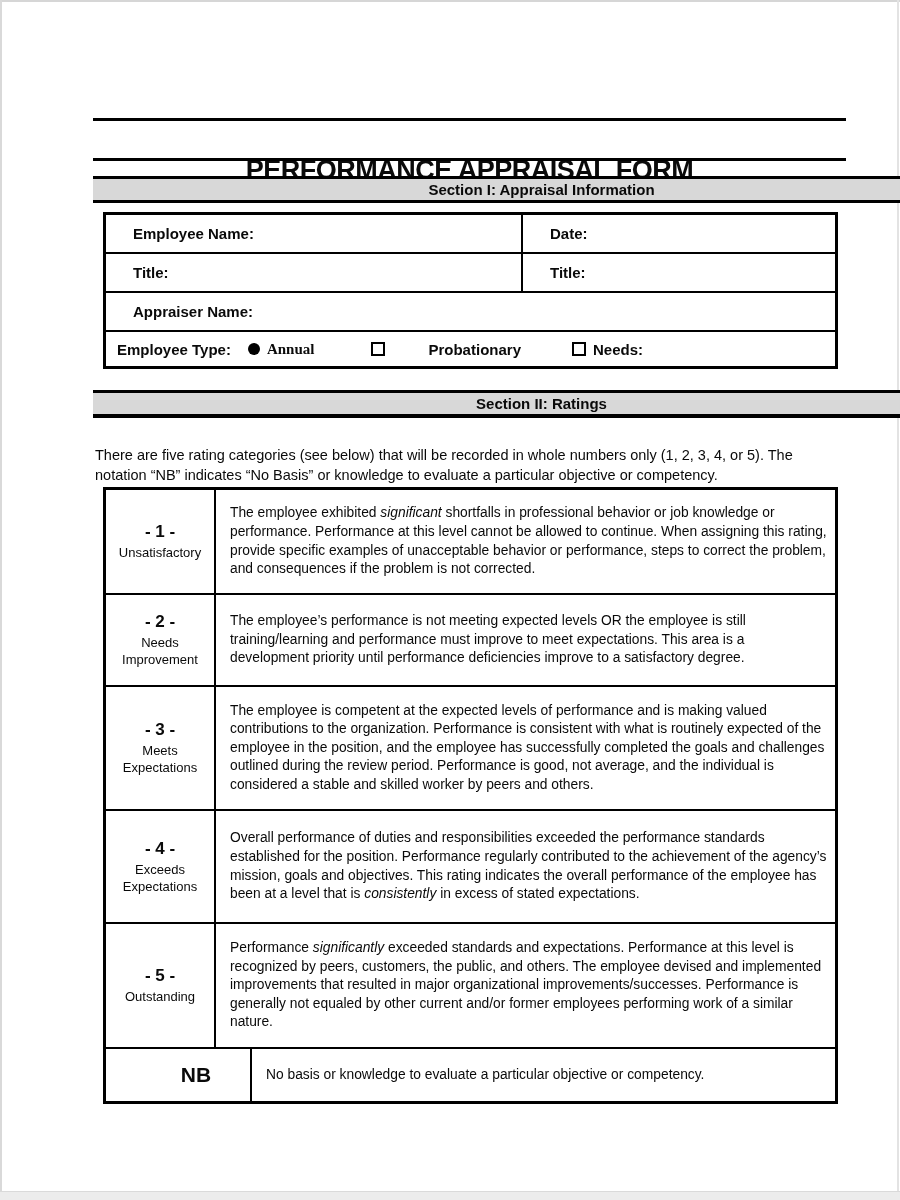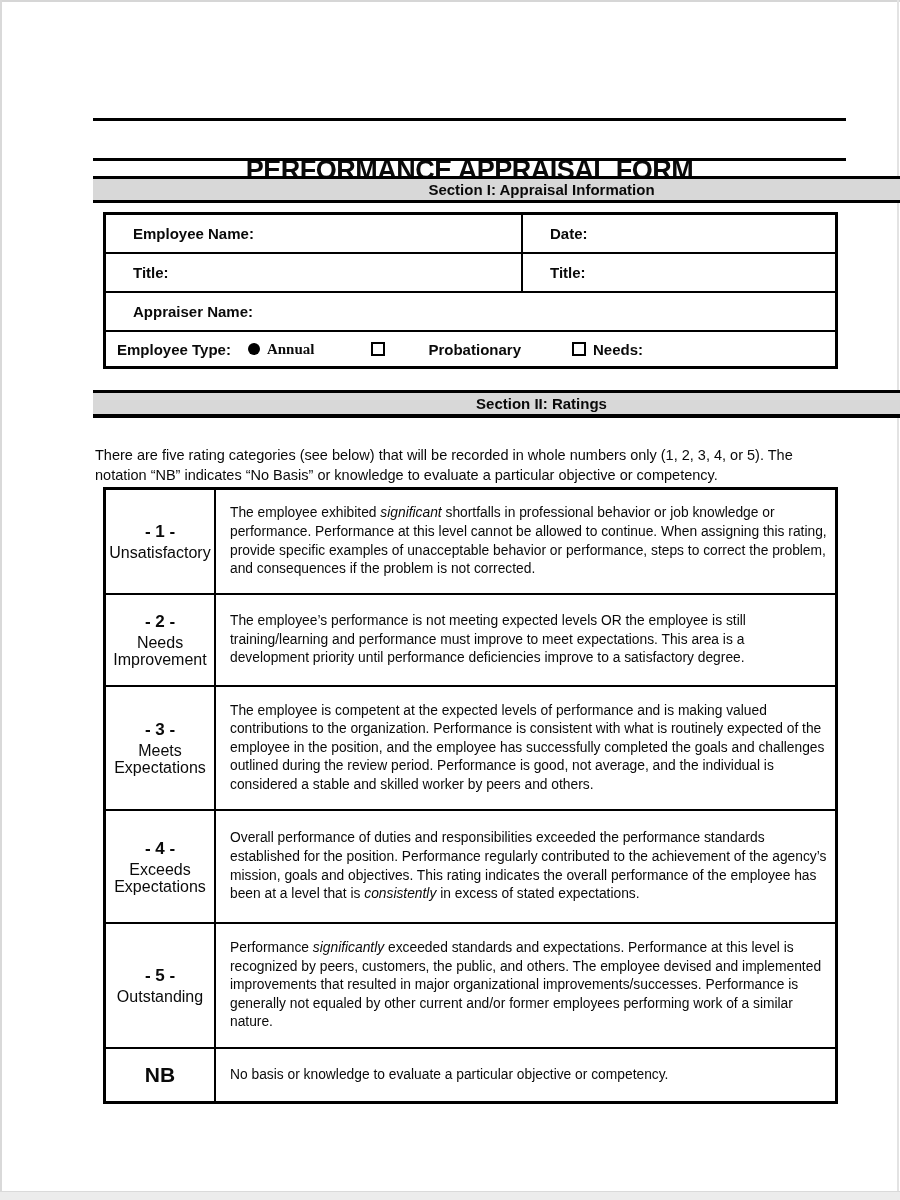--- a/index.html
+++ b/index.html
@@ -51,28 +51,28 @@
   .intro{
     position:absolute;left:95px;top:446px;width:748px;
     font-size:14.5px;line-height:19.5px;
   }
 
   .ratings-table{
     position:absolute;left:103px;top:487px;width:735px;
     border:3px solid #000;box-sizing:border-box;background:#fff;
   }
   .rating-row{display:flex;border-bottom:2px solid #000;}
-  .rating-row.last{border-bottom:none;}
+  .rating-row.last{border-bottom:none;padding-left:36px;}
   .rating-key{
     width:110px;border-right:2px solid #000;display:flex;flex-direction:column;
     justify-content:center;align-items:center;text-align:center;box-sizing:border-box;padding:4px;
   }
   .rating-code{font-weight:700;font-size:17px;line-height:20px;}
   .rating-code.nb{font-size:21px;}
-  .rating-name{font-size:16px;line-height:17px;margin-top:2px;}
+  .rating-name{font-size:13px;line-height:17px;margin-top:2px;}
   .rating-desc{
     flex:1;display:flex;align-items:center;box-sizing:border-box;
     padding:10px 8px 10px 14px;font-size:13.8px;line-height:18.6px;
   }
   .rating-desc .it{font-style:italic;}
   .h103{min-height:103px;} .h90{min-height:90px;} .h122{min-height:122px;}
   .h111{min-height:111px;} .h123{min-height:123px;} .h52{min-height:52px;}
 </style>
 </head>
 <body>

